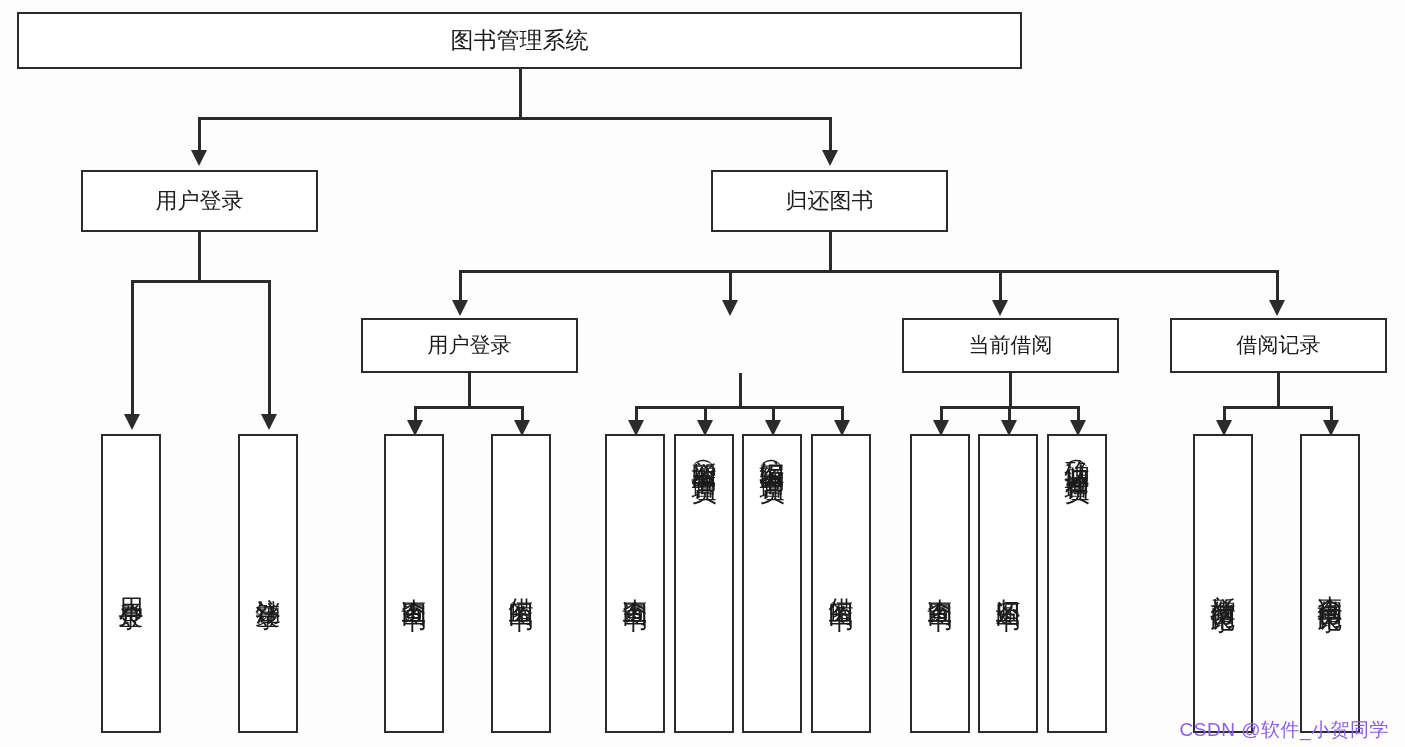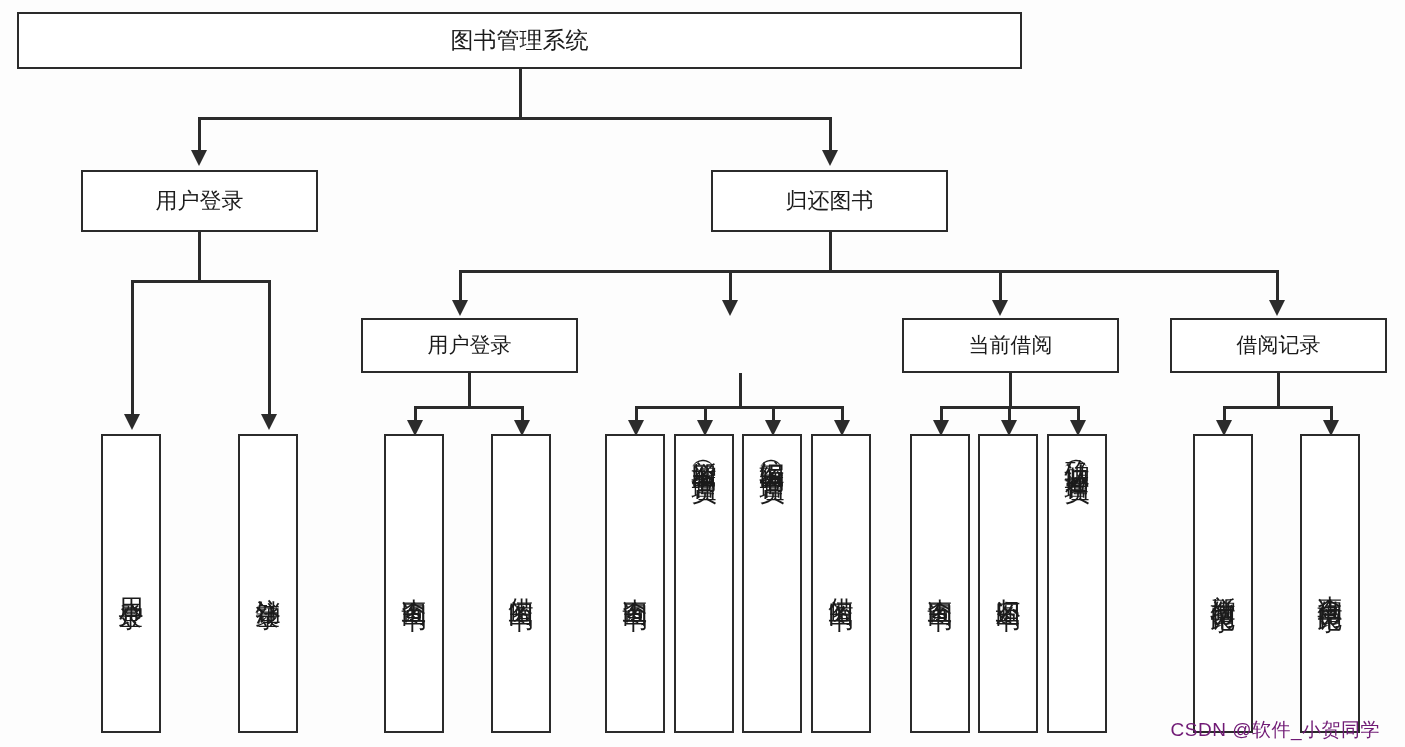--- a/index.html
+++ b/index.html
@@ -74,24 +74,24 @@
     width: 0;
     height: 0;
     border-left: 8px solid transparent;
     border-right: 8px solid transparent;
     border-top: 16px solid #2b2b2b;
   }
 
   
   #watermark {
     position: absolute;
-    right: 25px;
+    right: 16px;
     bottom: 4px;
     font-size: 19px;
-    color: #701a75;
+    color: #8b5cf6;
     letter-spacing: 0.5px;
     white-space: nowrap;
     pointer-events: none;
   }
 </style>
 </head>
 <body>
 
 <div id="canvas">
 

